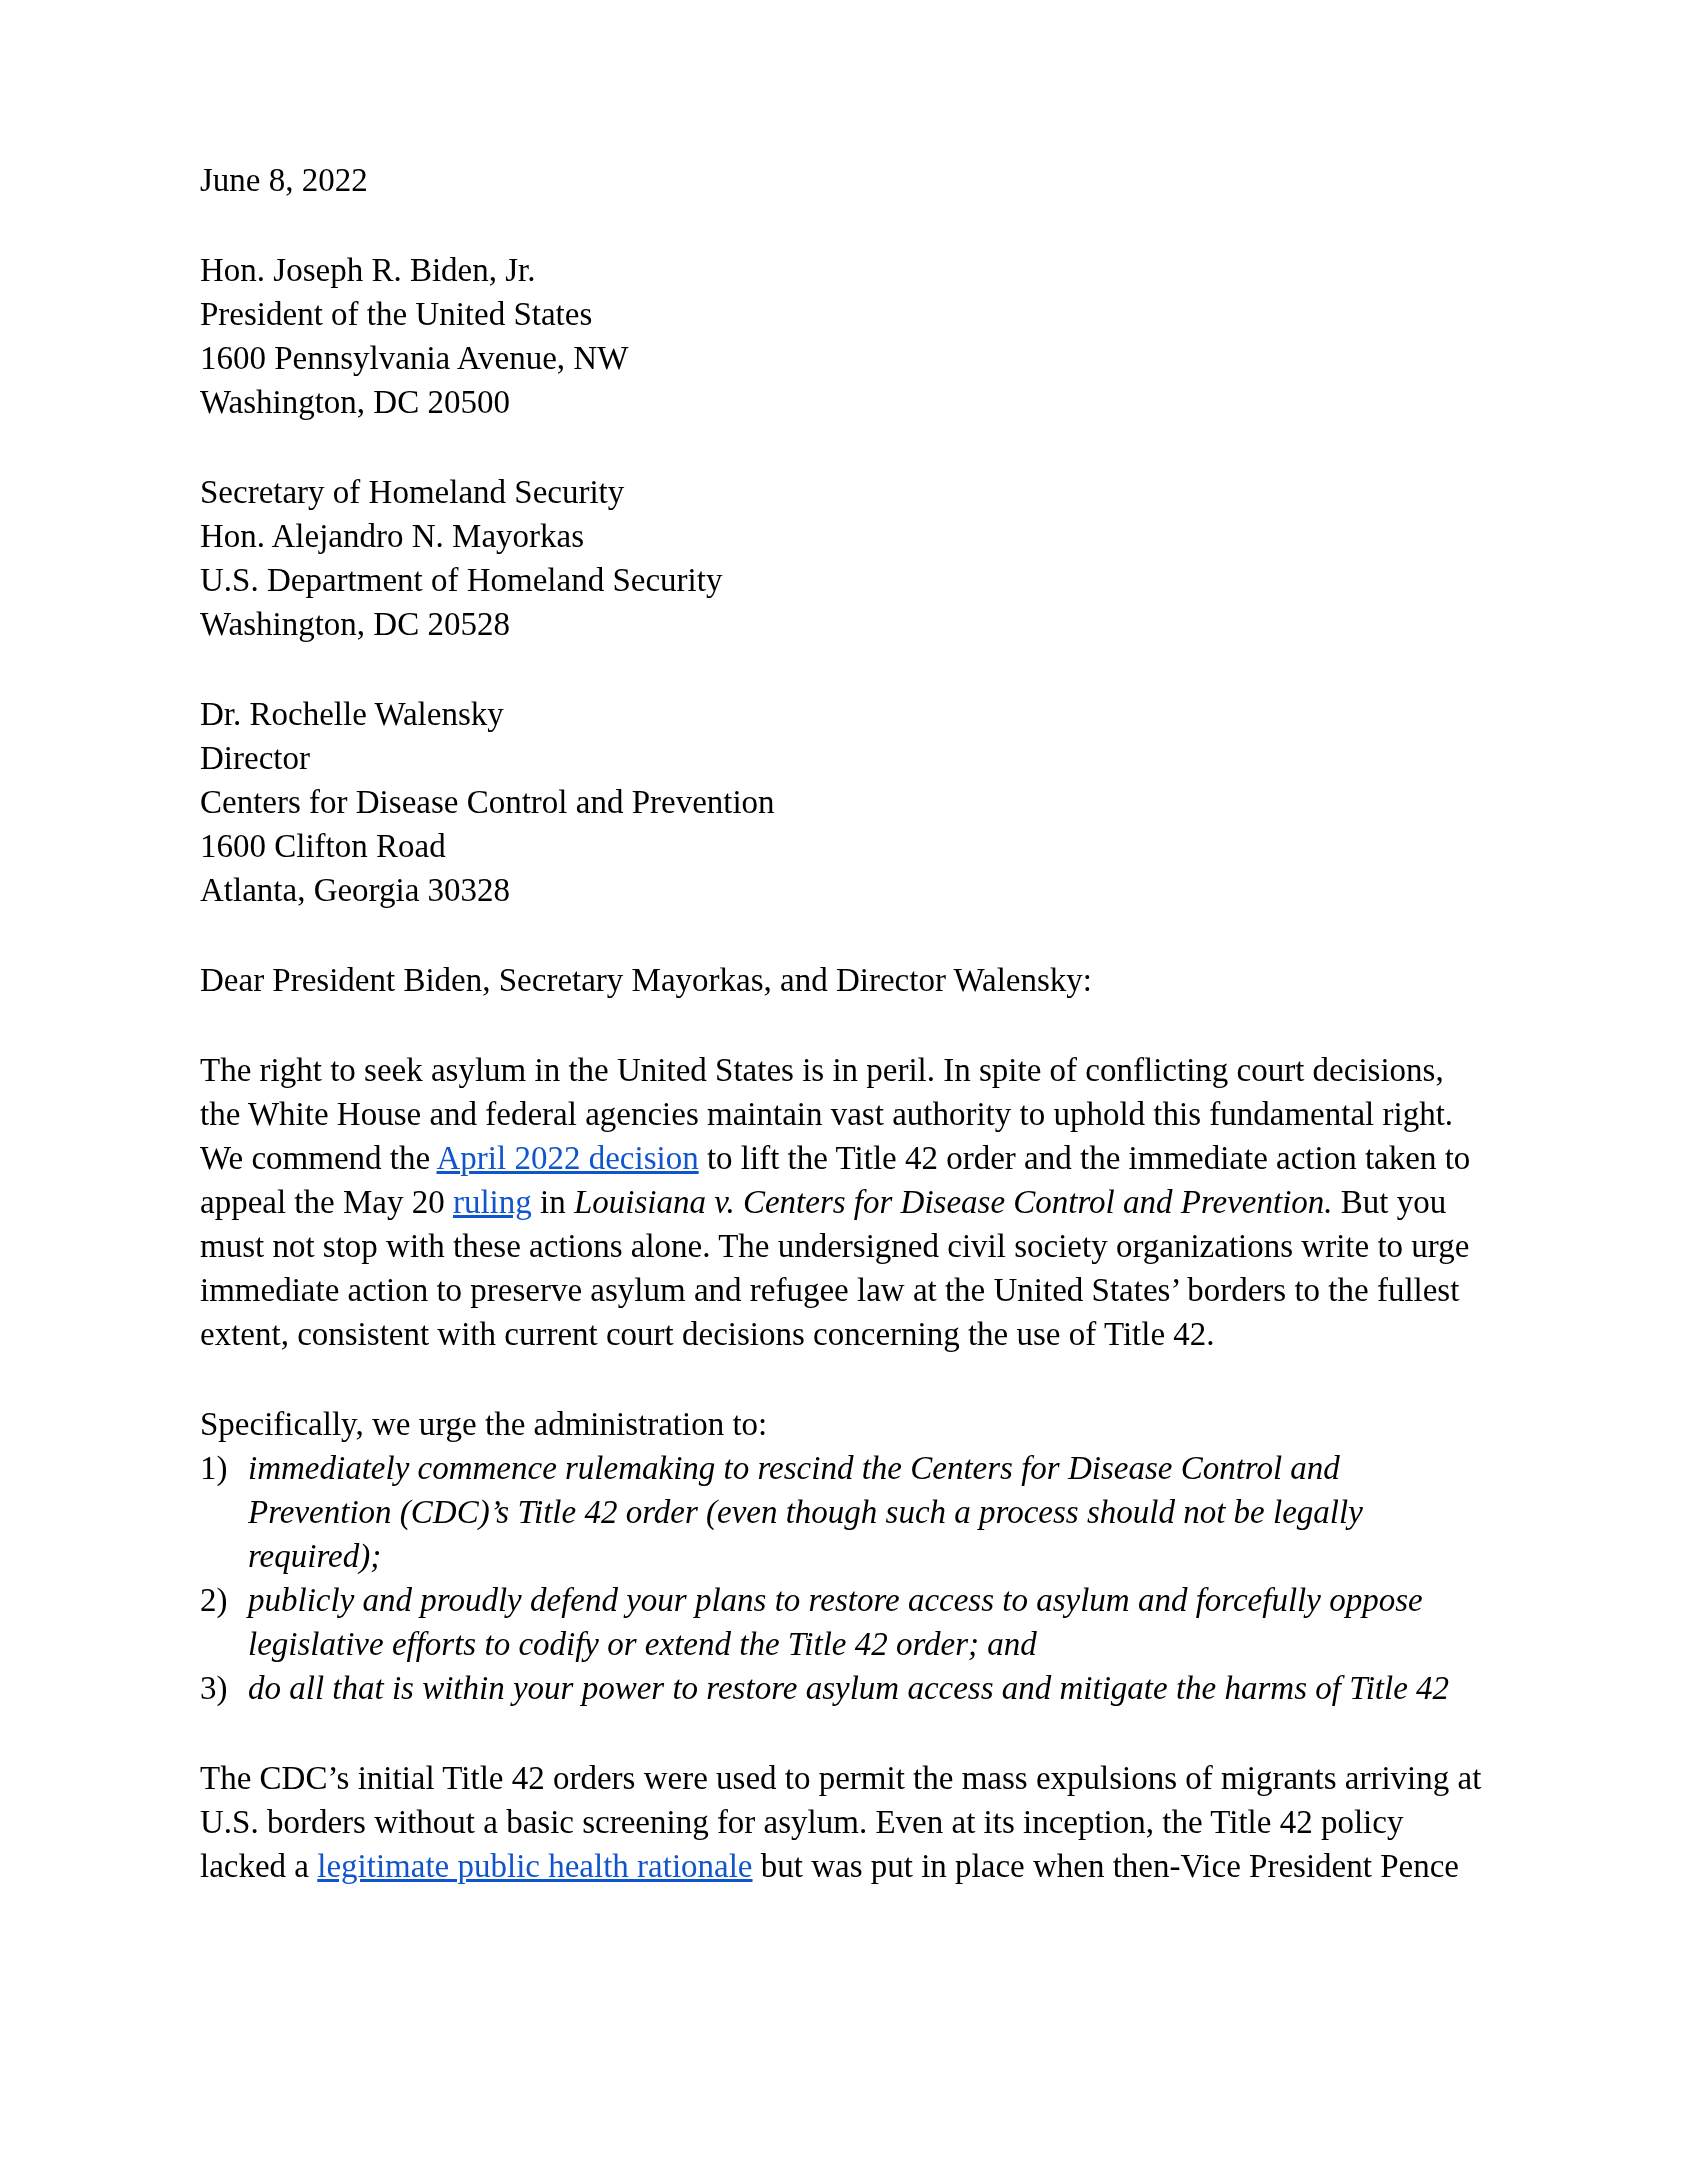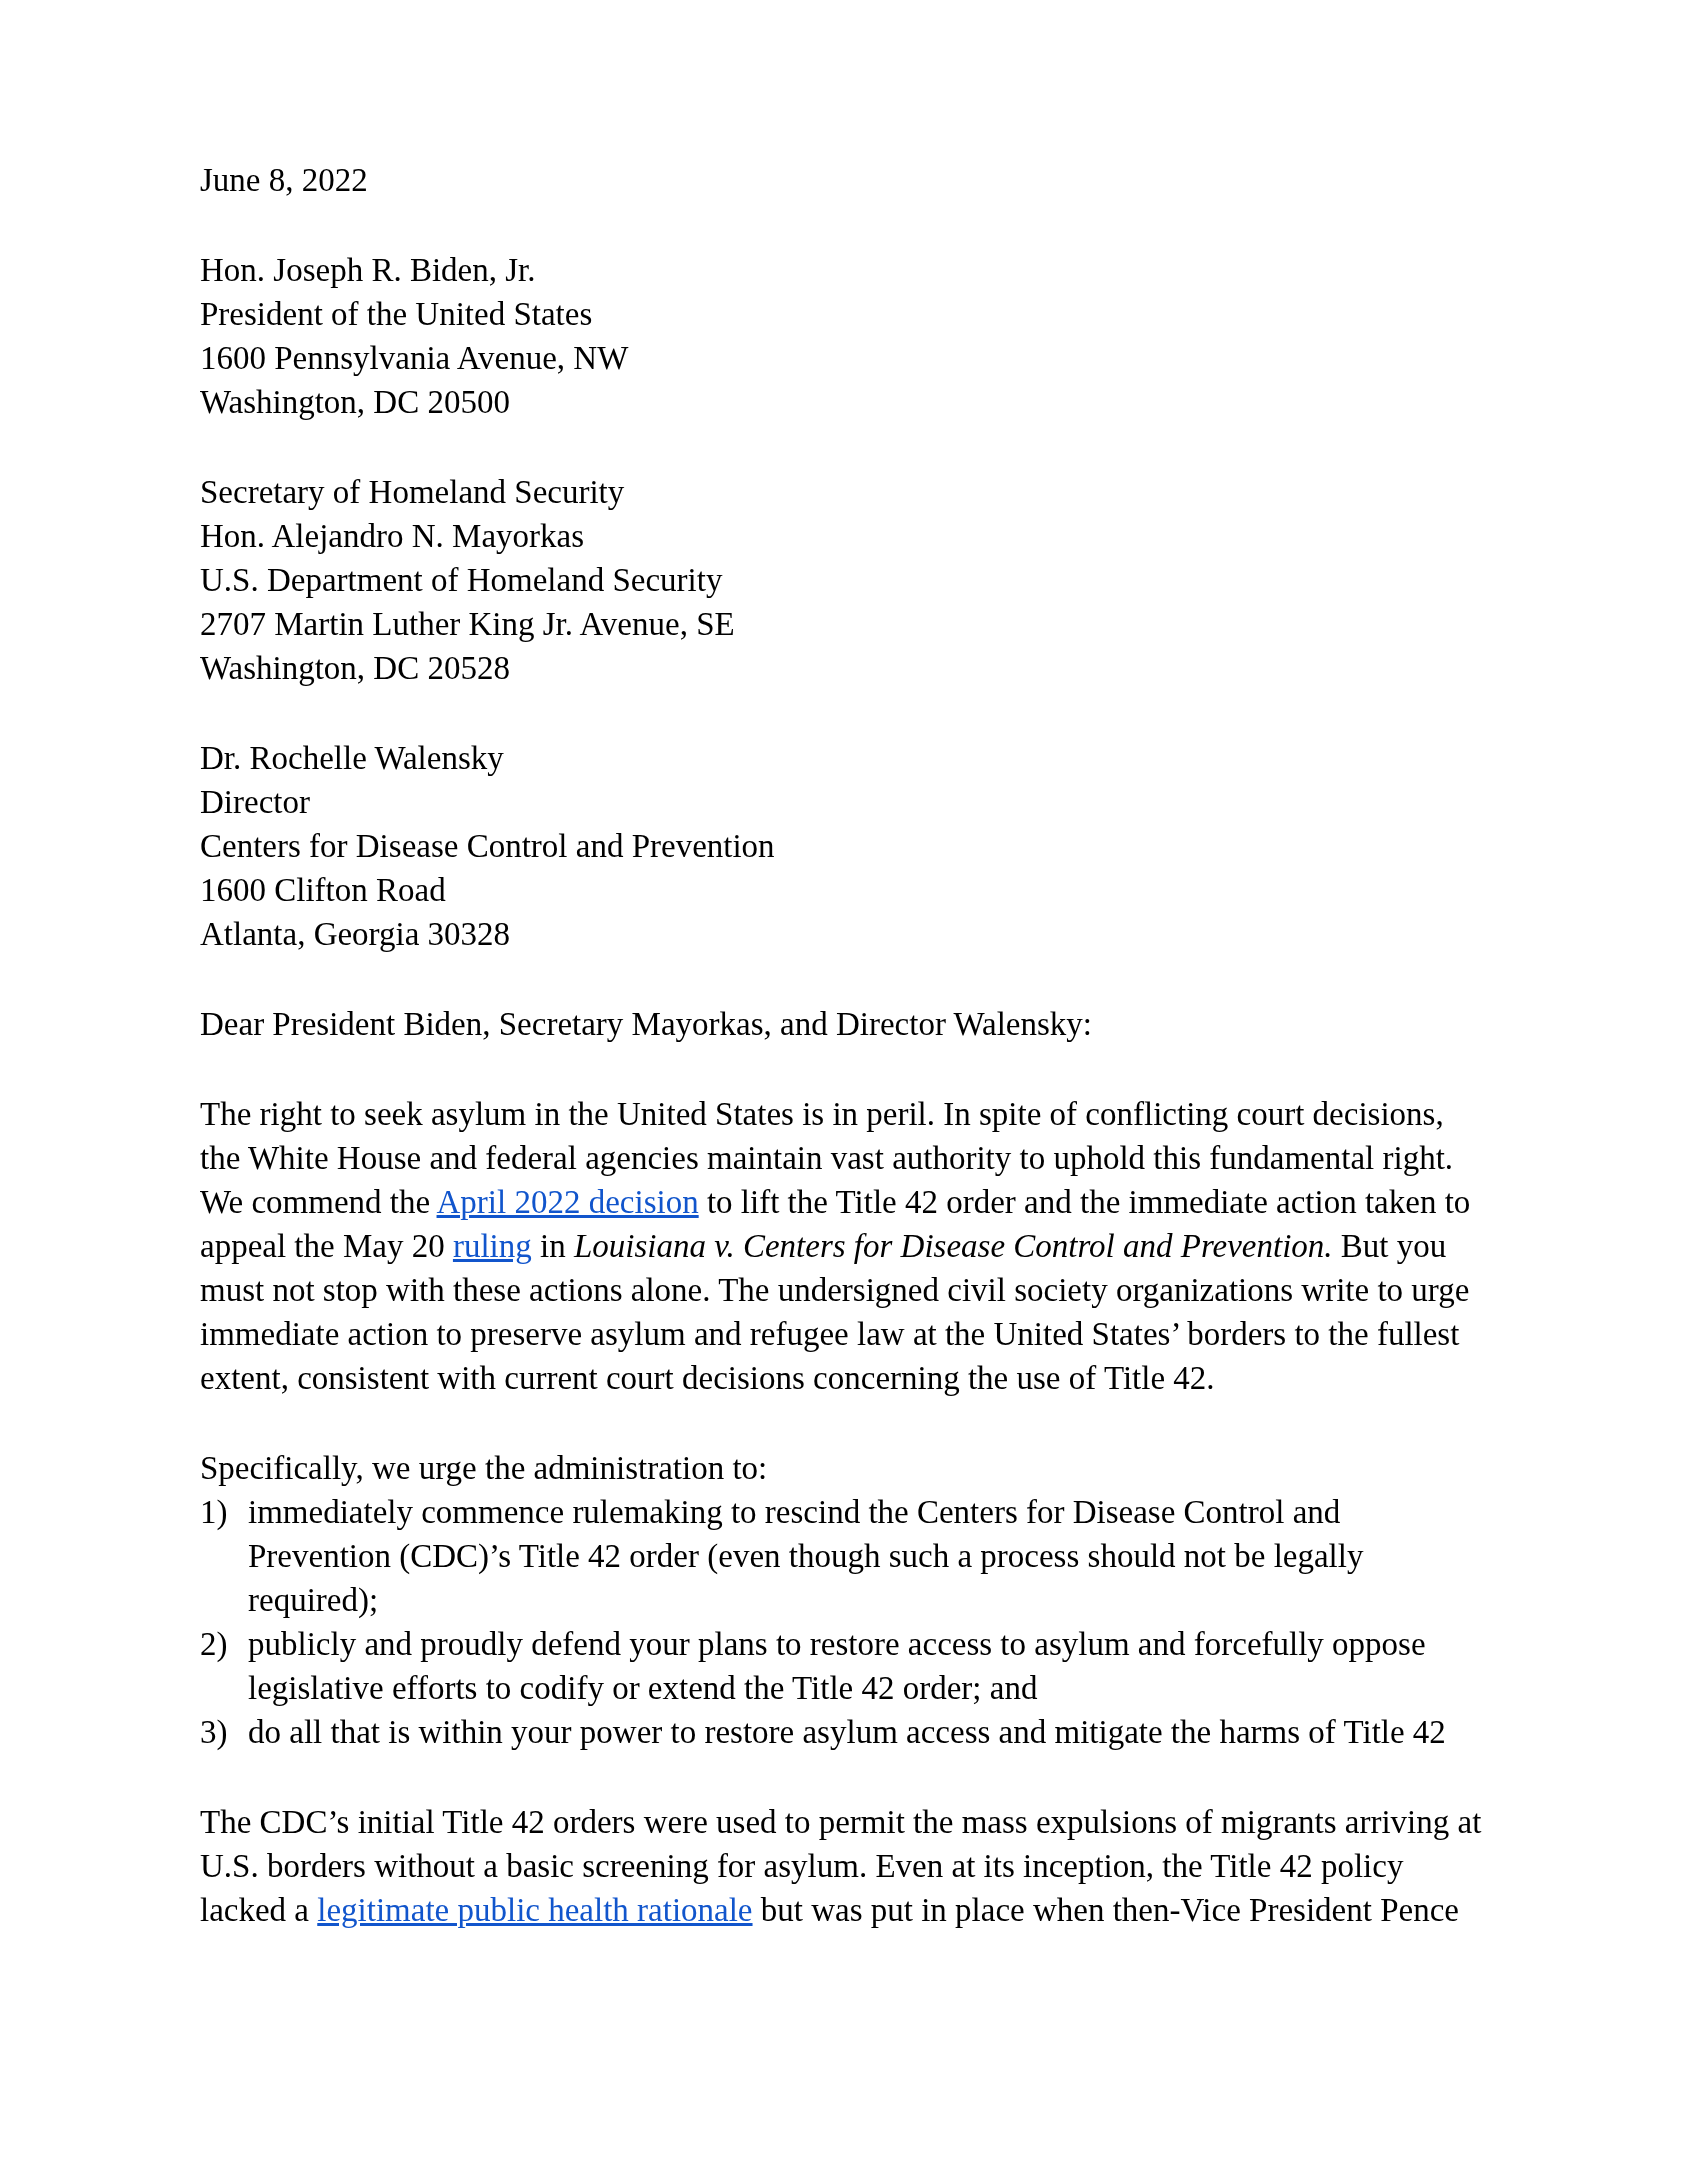--- a/index.html
+++ b/index.html
@@ -41,20 +41,21 @@
   }
   .list-item {
     display: flex;
   }
   .list-number {
     width: 48px;
     flex: 0 0 48px;
   }
   .list-body {
     flex: 1 1 auto;
+    font-style: italic;
   }
 </style>
 </head>
 <body>
 
 <div class="page">
 
   <div class="block">
     <div class="line">June 8, 2022</div>
   </div>
@@ -63,21 +64,20 @@
     <div class="line">Hon. Joseph R. Biden, Jr.</div>
     <div class="line">President of the United States</div>
     <div class="line">1600 Pennsylvania Avenue, NW</div>
     <div class="line">Washington, DC 20500</div>
   </div>
 
   <div class="block">
     <div class="line">Secretary of Homeland Security</div>
     <div class="line">Hon. Alejandro N. Mayorkas</div>
     <div class="line">U.S. Department of Homeland Security</div>
-    <div class="line">2707 Martin Luther King Jr. Avenue, SE</div>
     <div class="line">Washington, DC 20528</div>
   </div>
 
   <div class="block">
     <div class="line">Dr. Rochelle Walensky</div>
     <div class="line">Director</div>
     <div class="line">Centers for Disease Control and Prevention</div>
     <div class="line">1600 Clifton Road</div>
     <div class="line">Atlanta, Georgia 30328</div>
   </div>

